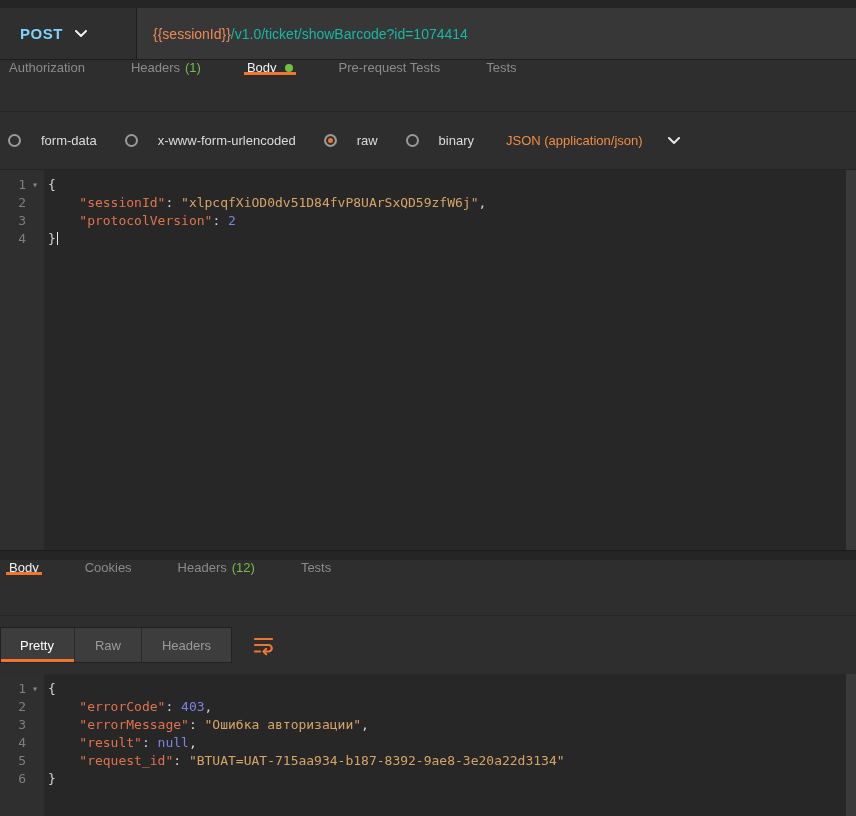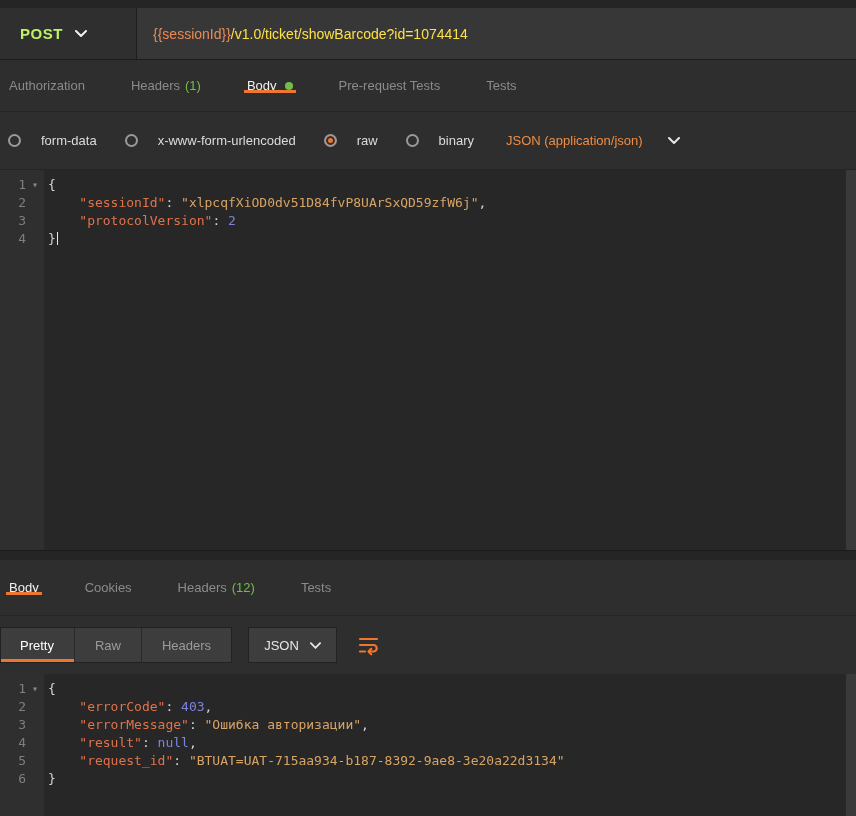--- a/index.html
+++ b/index.html
@@ -6,27 +6,27 @@
   html,body { width:856px; height:816px; background:#2e2e2e; overflow:hidden;
               font-family:"Liberation Sans", sans-serif; }
   .app { width:856px; height:816px; display:flex; flex-direction:column; }
 
   .top-strip { height:8px; background:#252525; flex:none; }
 
   
   .url-bar { height:52px; flex:none; display:flex; background:#373737; border-bottom:1px solid #1d1d1d; }
   .method-box { width:137px; flex:none; background:#2f2f2f; border-right:1px solid #1d1d1d;
                 display:flex; align-items:center; padding-left:20px; gap:12px; cursor:pointer; }
-  .method-label { color:#bef264; font-weight:bold; font-size:15px; letter-spacing:.5px; }
+  .method-label { color:#7dd3fc; font-weight:bold; font-size:15px; letter-spacing:.5px; }
   .url-field { flex:1; display:flex; align-items:center; padding-left:16px; font-size:14px; cursor:text; }
   .url-var { color:#ec8a57; }
-  .url-rest { color:#fde047; }
-
-  
-  .tabs-row { display:flex; align-items:center; padding-left:6px; background:#2e2e2e;
+  .url-rest { color:#14b8a6; }
+
+  
+  .tabs-row { display:flex; align-items:flex-start; padding-left:6px; background:#2e2e2e;
               border-bottom:1px solid #262626; flex:none; }
   .req-tabs { height:52px; }
   .resp-tabs { height:56px; border-bottom:1px solid #272727; }
   .tab { position:relative; display:flex; align-items:center; margin-right:40px;
          font-size:13px; color:#8b8b8b; cursor:pointer; padding:0 3px; }
   .tab.active { color:#f2f2f2; }
   .underline { position:absolute; left:0; right:0; bottom:0; height:3px; background:#f0762f; }
   .green { color:#71bf44; margin-left:5px; }
   .dot { width:8px; height:8px; border-radius:50%; background:#71bf44; margin-left:8px; }
 
@@ -202,26 +202,20 @@
           <span>Pretty</span>
           <span class="underline"></span>
         </div>
       <div class="seg">
           <span>Raw</span>
         </div>
       <div class="seg">
           <span>Headers</span>
         </div>
     </div>
-    <div class="dropdown">
-      <span>JSON</span>
-      <svg width="11" height="7" viewBox="0 0 12 7">
-          <path d="M1 1l5 5 5-5" stroke="#e6e6e6" stroke-width="2" fill="none" stroke-linecap="round"></path>
-        </svg>
-    </div>
     <button class="icon-btn">
       <svg width="24" height="22" viewBox="0 0 24 22">
         <path d="M3 5h17" stroke="#f0762f" stroke-width="2.2" fill="none" stroke-linecap="round"></path>
         <path d="M3 11h13.5a3.25 3.25 0 0 1 0 6.5H12" stroke="#f0762f" stroke-width="2.2" fill="none" stroke-linecap="round"></path>
         <path d="M14.2 14.8 11.5 17.5l2.7 2.7" stroke="#f0762f" stroke-width="2.2" fill="none" stroke-linecap="round" stroke-linejoin="round"></path>
         <path d="M3 17.5h5" stroke="#f0762f" stroke-width="2.2" fill="none" stroke-linecap="round"></path>
       </svg>
     </button>
   </div>
 

